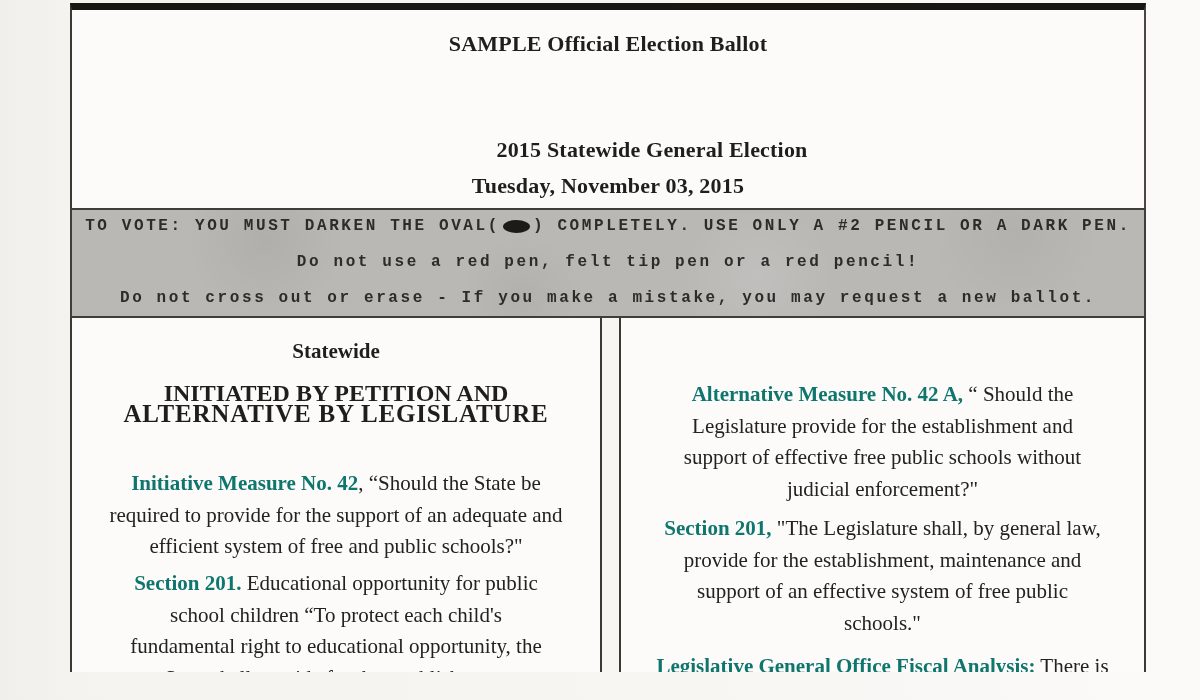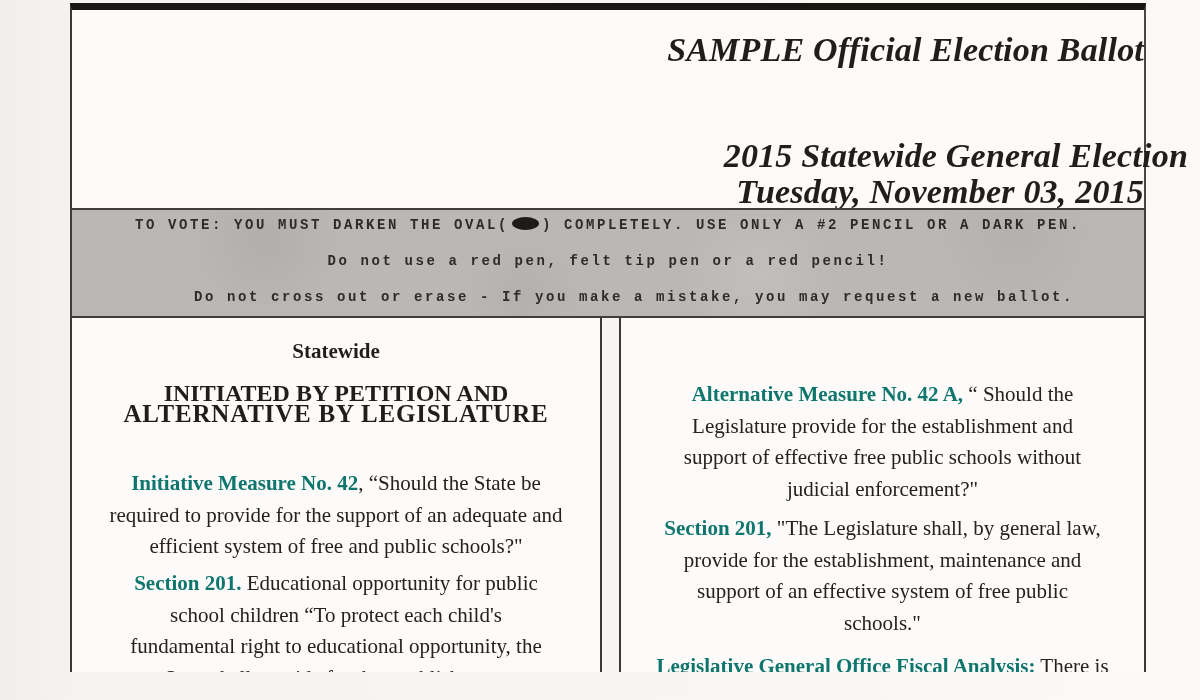--- a/index.html
+++ b/index.html
@@ -14,41 +14,40 @@
   
   .ballot-header {
     left: 70px; top: 3px; width: 1076px; height: 205px;
     background: #fcfbf9;
     border-top: 7px solid #171613;
     border-left: 2px solid #3b3934;
     border-right: 2px solid #4a4742;
   }
   .hline {
     position: absolute; left: 0; width: 100%;
-    text-align: right; font-weight: bold; font-size: 34px; letter-spacing: 0.2px;
+    text-align: center; font-weight: bold; font-size: 22px; letter-spacing: 0.2px;
     color: #1f1e1b;
-    font-style: italic;
   }
 
   
   .instructions {
     left: 70px; top: 208px; width: 1076px; height: 110px;
     background-color: #b9b8b5;
     background-image:
       radial-gradient(circle at 18% 28%, rgba(0,0,0,0.05), transparent 9%),
       radial-gradient(circle at 64% 62%, rgba(255,255,255,0.10), transparent 11%),
       radial-gradient(circle at 42% 82%, rgba(0,0,0,0.04), transparent 10%),
       radial-gradient(circle at 88% 22%, rgba(0,0,0,0.04), transparent 9%);
     border: 2px solid #403e39;
   }
   .iline {
     position: absolute; left: 0; width: 100%;
-    display: flex; justify-content: center; align-items: flex-start;
+    display: flex; justify-content: center; align-items: center;
     font-family: "Liberation Mono", monospace;
-    font-weight: bold; font-size: 14px; letter-spacing: 2.6px;
+    font-weight: bold; font-size: 16px; letter-spacing: 2.6px;
     color: #2e2c29; white-space: pre;
   }
   .oval {
     display: inline-block; width: 27px; height: 13px;
     background: #1c1b18; border-radius: 50%;
     margin: 0 3px; flex: 0 0 auto;
   }
 
   
   .col {
@@ -83,21 +82,21 @@
 
 <div class="abs ballot-header">
   <div class="hline" style="top:21px;">SAMPLE Official Election Ballot</div>
   <div class="hline" style="top:127px;padding-left:44px;">2015 Statewide General Election</div>
   <div class="hline" style="top:163px;">Tuesday, November 03, 2015</div>
 </div>
 
 <div class="abs instructions">
   <div class="iline" style="top:7px;"><span>TO VOTE: YOU MUST DARKEN THE OVAL(</span><span class="oval"></span><span>) COMPLETELY. USE ONLY A #2 PENCIL OR A DARK PEN.</span></div>
   <div class="iline" style="top:43px;">Do not use a red pen, felt tip pen or a red pencil!</div>
-  <div class="iline" style="top:79px;padding-left:26px;">Do not cross out or erase - If you make a mistake, you may request a new ballot.</div>
+  <div class="iline" style="top:79px;">Do not cross out or erase - If you make a mistake, you may request a new ballot.</div>
 </div>
 
 <div class="abs col col-left">
   <div class="cline" style="top:21px; font-size:21px;">Statewide</div>
   <div class="cline" style="top:62px; font-size:24px;text-align:center;">INITIATED BY PETITION AND</div>
   <div class="cline" style="top:82px; font-size:25px; letter-spacing:0.8px;">ALTERNATIVE BY LEGISLATURE</div>
   <p class="para" style="top:150px;"><strong>Initiative Measure No. 42</strong><span>, “Should the State be
 required to provide for the support of an adequate and
 efficient system of free and public schools?"</span></p>
   <p class="para" style="top:250px;"><strong>Section 201.</strong><span>  Educational opportunity for public

